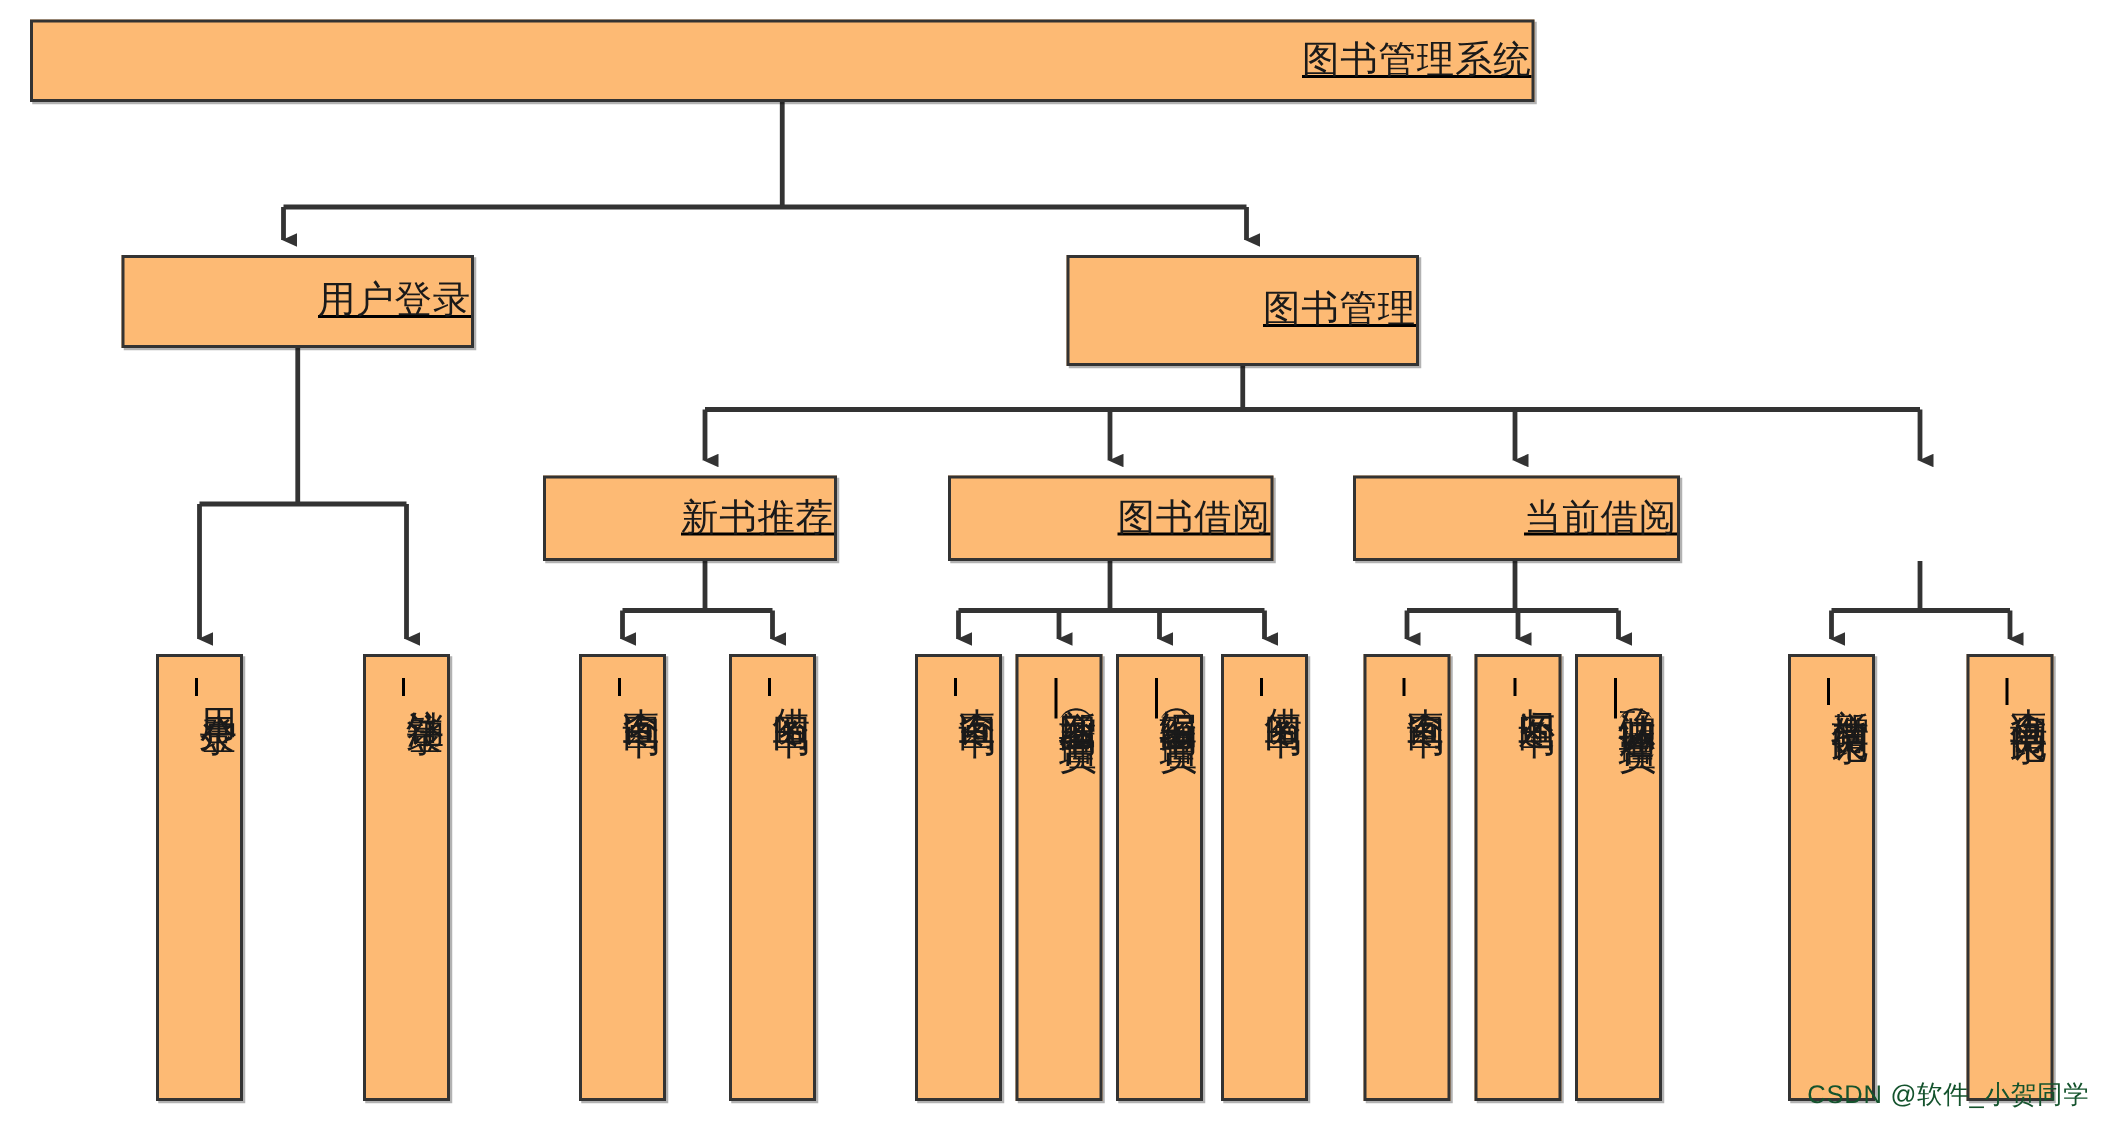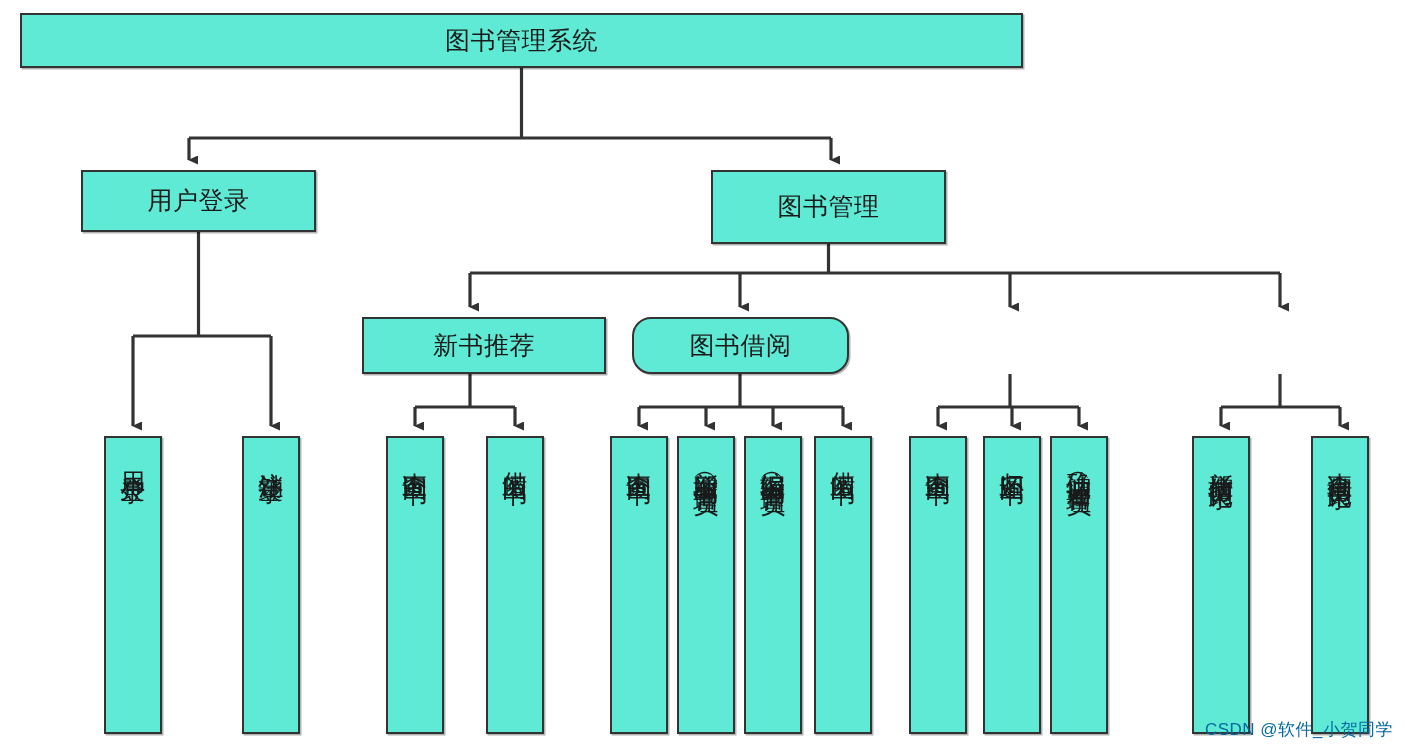--- a/index.html
+++ b/index.html
@@ -22,25 +22,26 @@
     left: 0;
     top: 0;
     width: 1405px;
     height: 747px;
     pointer-events: none;
   }
   .node {
     position: absolute;
     box-sizing: border-box;
     border: 2.5px solid #333333;
-    background: #5eead4;
+    background: #fdba74;
     display: flex;
     align-items: center;
-    justify-content: center;
+    justify-content: flex-end;
     box-shadow: 1.5px 1.5px 0 rgba(0,0,0,0.30);
+    text-decoration: underline;
   }
   .node-label {
     color: #1a1a1a;
     letter-spacing: 0.5px;
     white-space: nowrap;
   }
   .node.horiz .node-label {
     font-size: 25px;
     line-height: 1.1;
   }
@@ -54,21 +55,21 @@
     font-size: 25px;
     line-height: 1.22;
     letter-spacing: 3px;
     text-align: left;
   }
   .watermark {
     position: absolute;
     right: 12px;
     bottom: 6px;
     font-size: 17px;
-    color: #0369a1;
+    color: #14532d;
     white-space: nowrap;
     letter-spacing: 0.5px;
   }
 </style>
 </head>
 <body>
 
 <div id="diagram-root">
 
   <svg class="wires" viewBox="0 0 1405 747" xmlns="http://www.w3.org/2000/svg">
@@ -125,25 +126,28 @@
     <span class="node-label">图书管理系统</span>
   </div>
 
   <div class="node horiz" id="node-l2-0" style="left: 81px; top: 170px; width: 235px; height: 62px;">
     <span class="node-label">用户登录</span>
   </div>
   <div class="node horiz" id="node-l2-1" style="left: 711px; top: 170px; width: 235px; height: 74px;">
     <span class="node-label">图书管理</span>
   </div>
 
-  <div class="node horiz" id="node-l3-0" style="left: 362px; top: 317px; width: 244px; height: 57px;">
+  <div class="node horiz" id="node-l3-0" style="left: 362px; top: 317px; width: 196px; height: 57px;">
     <span class="node-label">新书推荐</span>
   </div>
-  <div class="node horiz" id="node-l3-1" style="left: 632px; top: 317px; width: 217px; height: 57px; border-radius: 19px;">
+  <div class="node horiz" id="node-l3-1" style="left: 632px; top: 317px; width: 217px; height: 57px;">
     <span class="node-label">图书借阅</span>
+  </div>
+  <div class="node horiz" id="node-l3-2" style="left: 902px; top: 317px; width: 218px; height: 57px;">
+    <span class="node-label">当前借阅</span>
   </div>
 
   <div class="node vert" id="node-leaf-0" style="left: 104px; top: 436px; width: 58px; height: 298px;">
     <span class="node-label">用户登录</span>
   </div>
   <div class="node vert" id="node-leaf-1" style="left: 242px; top: 436px; width: 58px; height: 298px;">
     <span class="node-label">注销登录</span>
   </div>
   <div class="node vert" id="node-leaf-2" style="left: 386px; top: 436px; width: 58px; height: 298px;">
     <span class="node-label">查询图书</span>

